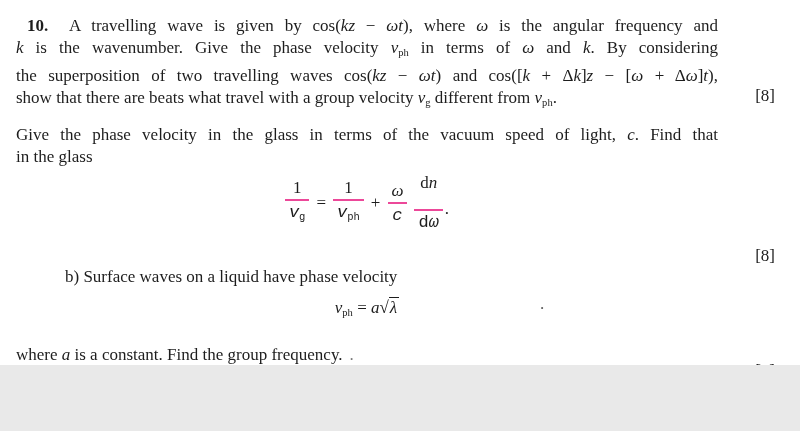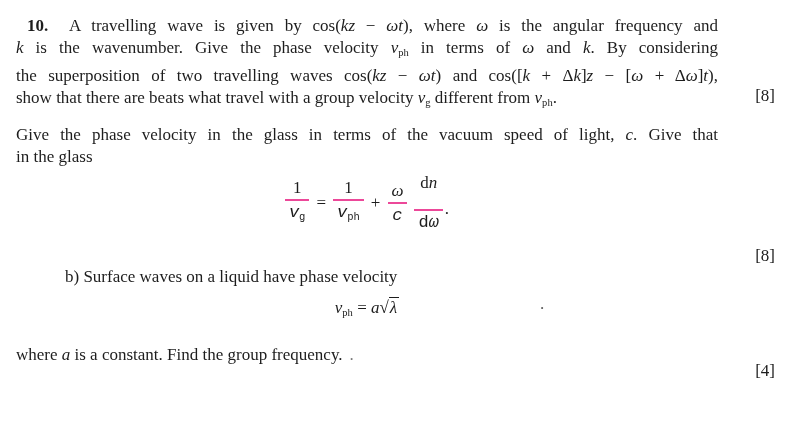--- a/index.html
+++ b/index.html
@@ -1,19 +1,19 @@
 <!DOCTYPE html>
 <html><head>
 <meta charset="utf-8">
 <style>
   * { margin:0; padding:0; box-sizing:border-box; }
   html,body { background:#e9e9e9; }
   .page {
     position:relative;
-    width:800px; height:431px;
+    width:800px; height:365px;
     background:#ffffff;
     color:#1d1d1d;
     font-family:"Liberation Serif","DejaVu Serif",serif;
     font-size:17px;
     overflow:hidden;
   }
   .content {
     position:absolute;
     left:16px; top:15px;
     width:702px;
@@ -95,21 +95,21 @@
   <div class="content">
 
     <div class="para">
       <div class="line just indent-q"><span class="sg-b">10.</span><span class="sg-r">&nbsp; A travelling wave is given by cos(</span><span class="sg-i">kz</span><span class="sg-r"> − </span><span class="sg-i">ωt</span><span class="sg-r">), where </span><span class="sg-i">ω</span><span class="sg-r"> is the angular frequency and</span></div>
       <div class="line just"><span class="sg-i">k</span><span class="sg-r"> is the wavenumber. Give the phase velocity </span><span class="sg-i">v</span><span class="sg-sub">ph</span><span class="sg-r"> in terms of </span><span class="sg-i">ω</span><span class="sg-r"> and </span><span class="sg-i">k</span><span class="sg-r">. By considering</span></div>
       <div class="line just"><span class="sg-r">the superposition of two travelling waves cos(</span><span class="sg-i">kz</span><span class="sg-r"> − </span><span class="sg-i">ωt</span><span class="sg-r">) and cos([</span><span class="sg-i">k</span><span class="sg-r"> + Δ</span><span class="sg-i">k</span><span class="sg-r">]</span><span class="sg-i">z</span><span class="sg-r"> − [</span><span class="sg-i">ω</span><span class="sg-r"> + Δ</span><span class="sg-i">ω</span><span class="sg-r">]</span><span class="sg-i">t</span><span class="sg-r">),</span></div>
       <div class="line"><span class="sg-r">show that there are beats what travel with a group velocity </span><span class="sg-i">v</span><span class="sg-sub">g</span><span class="sg-r"> different from </span><span class="sg-i">v</span><span class="sg-sub">ph</span><span class="sg-r">.</span></div>
     </div>
 
     <div class="para para-a">
-      <div class="line just"><span class="sg-r">Give the phase velocity in the glass in terms of the vacuum speed of light, </span><span class="sg-i">c</span><span class="sg-r">. Give that</span></div>
+      <div class="line just"><span class="sg-r">Give the phase velocity in the glass in terms of the vacuum speed of light, </span><span class="sg-i">c</span><span class="sg-r">. Find that</span></div>
       <div class="line"><span class="sg-r">in the glass</span></div>
     </div>
 
     <div class="eq-row">
       <span class="frac">
         <span class="num"><span class="sg-r">1</span></span>
         <span class="den"><span class="sg-i">v</span><span class="sg-sub">g</span></span>
       </span>
       <span class="op">=</span>
       <span class="frac">

